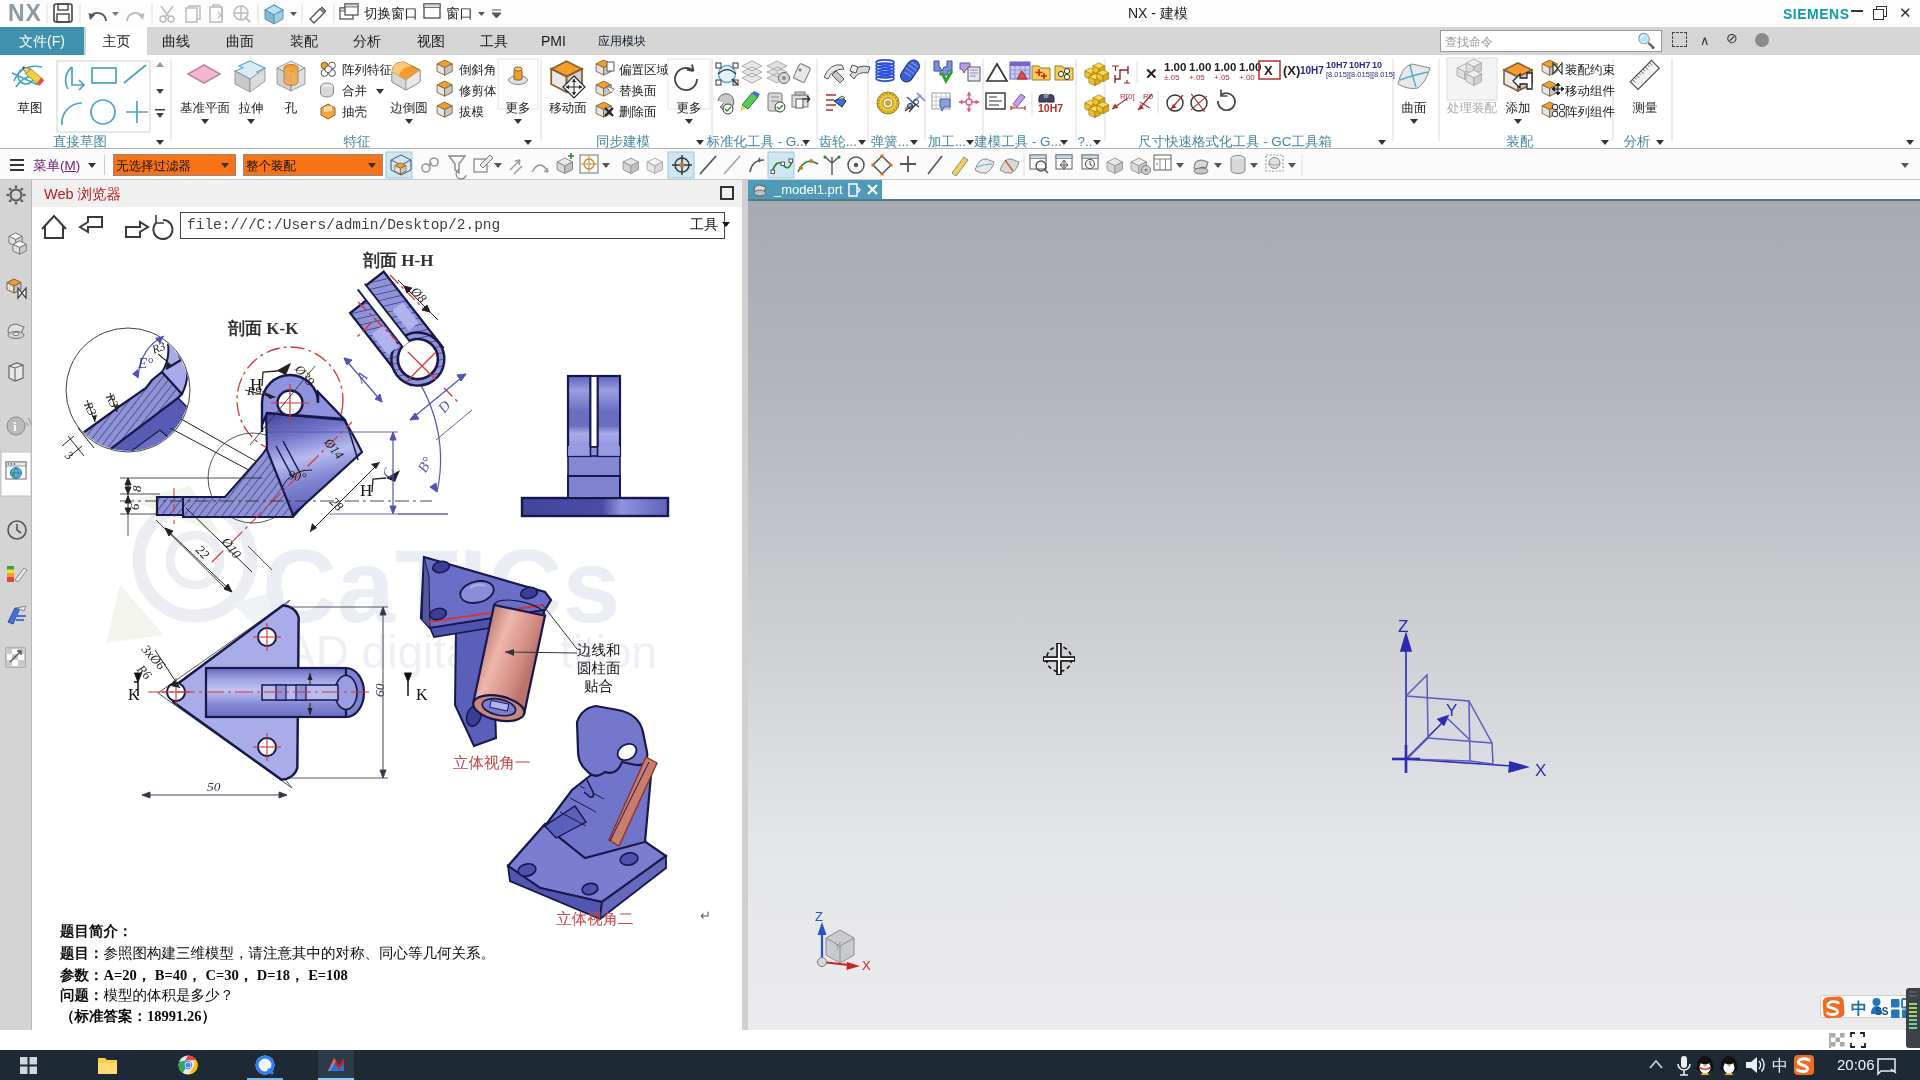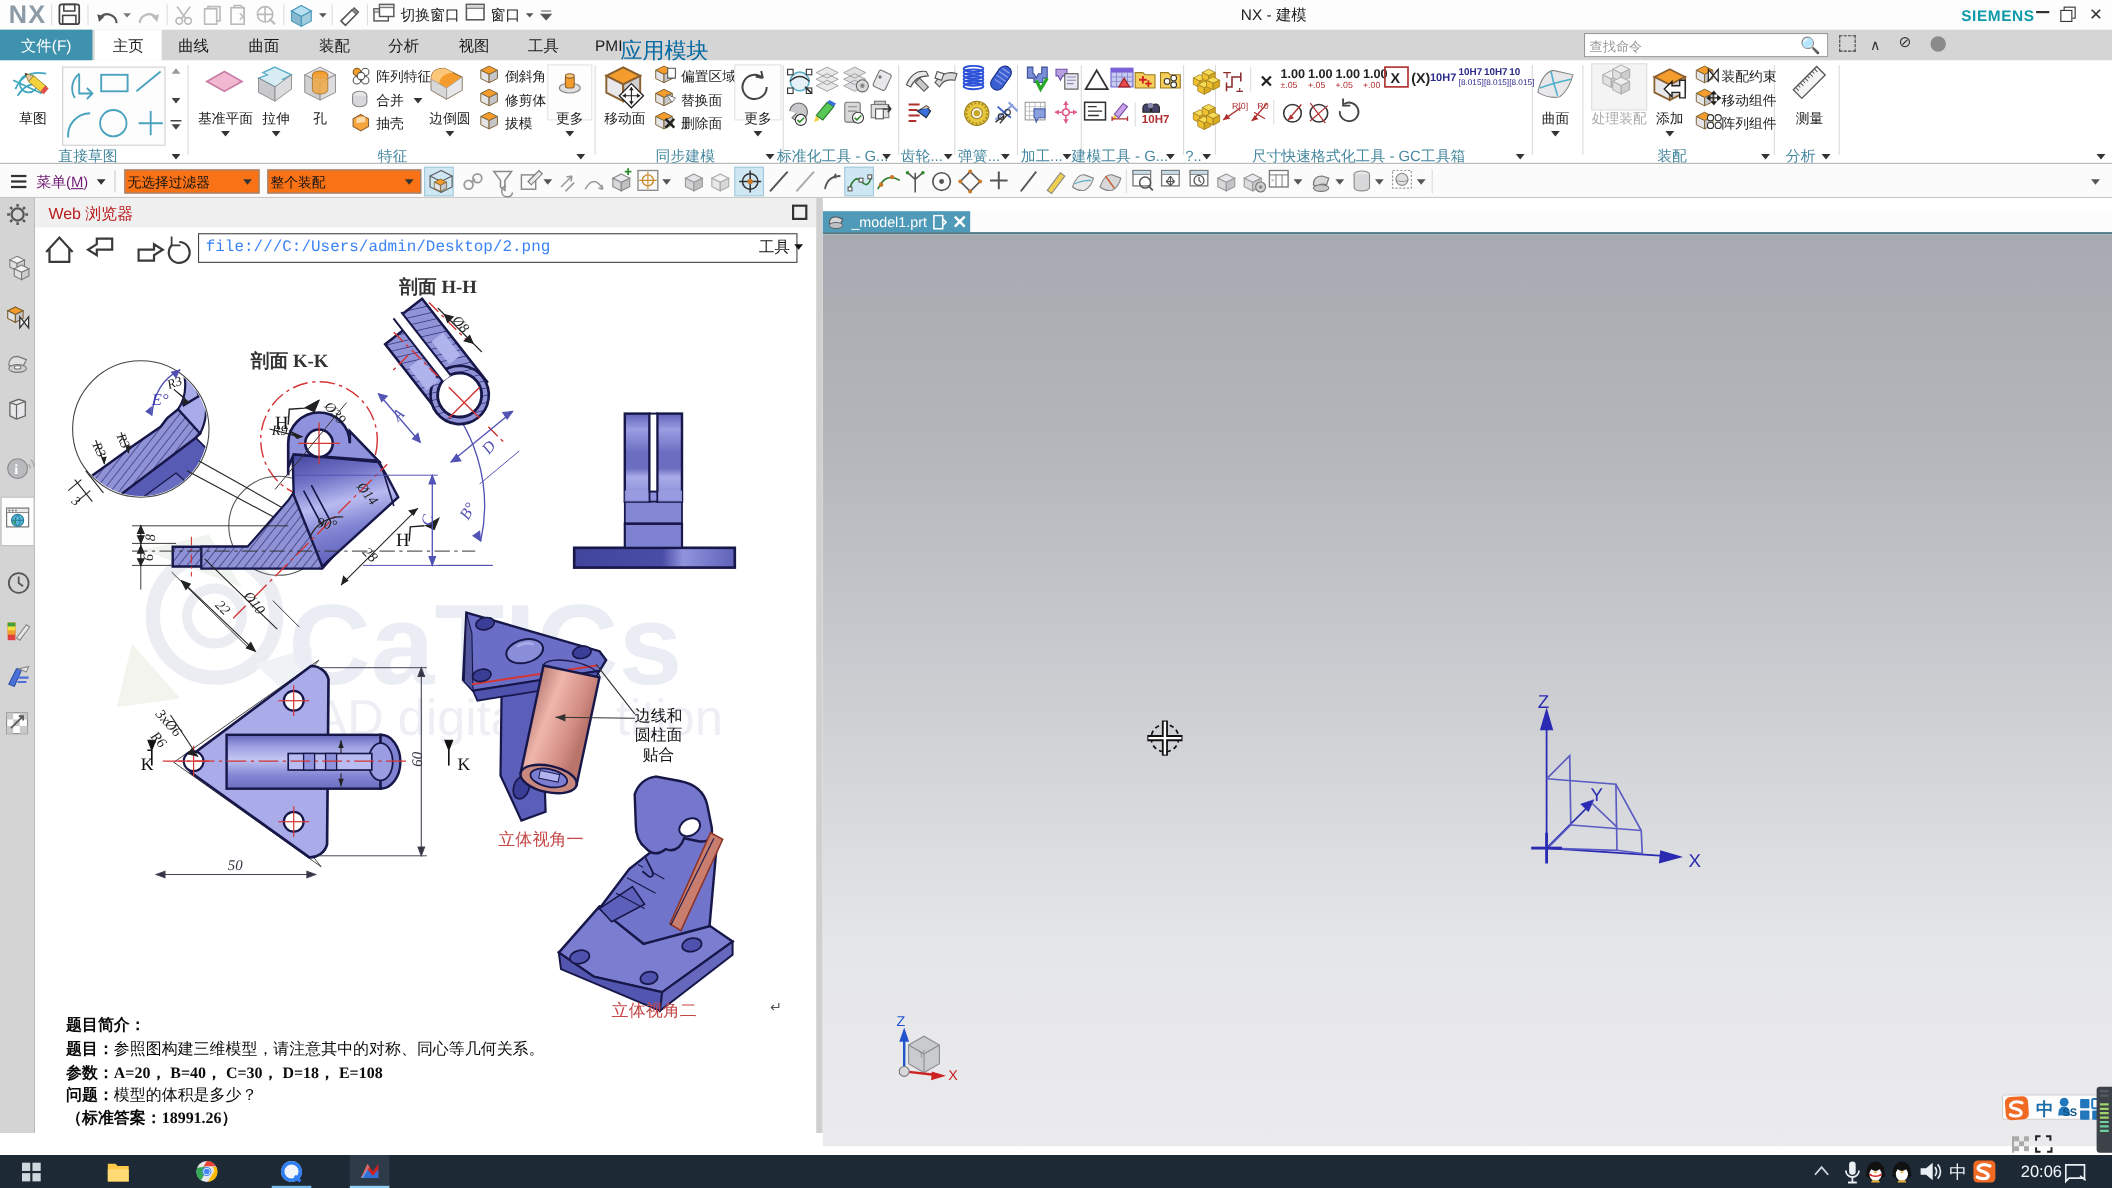--- a/index.html
+++ b/index.html
@@ -91,21 +91,21 @@
 <div class="abs" style="left:0;top:27px;width:1920px;height:28px;background:#d5d5d6;">
   <div class="abs" style="left:0;top:0;width:84px;height:28px;background:#3e92ae;color:#fff;font-size:14px;text-align:center;line-height:28px;">文件(F)</div>
   <div class="abs" style="left:86px;top:0;width:61px;height:28px;background:#ffffff;color:#1a1a1a;font-size:14px;text-align:center;line-height:28px;">主页</div>
   <div class="abs" style="left:162px;top:6px;font-size:14px;color:#1a1a1a;">曲线</div>
   <div class="abs" style="left:226px;top:6px;font-size:14px;color:#1a1a1a;">曲面</div>
   <div class="abs" style="left:290px;top:6px;font-size:14px;color:#1a1a1a;">装配</div>
   <div class="abs" style="left:353px;top:6px;font-size:14px;color:#1a1a1a;">分析</div>
   <div class="abs" style="left:417px;top:6px;font-size:14px;color:#1a1a1a;">视图</div>
   <div class="abs" style="left:480px;top:6px;font-size:14px;color:#1a1a1a;">工具</div>
   <div class="abs" style="left:541px;top:6px;font-size:14px;color:#1a1a1a;">PMI</div>
-  <div class="abs" style="left:564px;top:6px;font-size:20px;color:#0369a1;">应用模块</div>
+  <div class="abs" style="left:598px;top:6px;font-size:12px;color:#0f172a;">应用模块</div>
   <div class="abs" style="left:1440px;top:3px;width:222px;height:22px;background:#fff;border:1px solid #999;font-size:12px;color:#999;padding:3px 4px;">查找命令</div>
   <div class="abs" style="left:1637px;top:5px;font-size:15px;color:#555;">🔍</div>
   <div class="abs" style="left:1672px;top:5px;width:15px;height:15px;border:1.5px solid #444;border-style:dashed;"></div>
   <div class="abs" style="left:1700px;top:6px;font-size:13px;color:#333;">∧</div>
   <div class="abs" style="left:1726px;top:3px;font-size:14px;color:#333;">⊘</div>
   <div class="abs" style="left:1755px;top:6px;width:14px;height:14px;border-radius:50%;background:#8a8a8a;"></div>
 </div>
 
 <div id="ribbon" class="abs" style="left:0;top:55px;width:1920px;height:94px;background:#ffffff;border-bottom:1px solid #b4b4b4;">
   <svg class="abs" style="left:0;top:0;" width="1920" height="93" viewBox="0 0 1920 93">
@@ -848,21 +848,21 @@
   <div id="pnav" class="abs" style="left:0;top:27px;width:710px;height:39px;background:#fff;">
     <svg class="abs" style="left:0;top:0;" width="710" height="39" viewBox="0 0 710 39">
       <g fill="none" stroke="#3a3a3a" stroke-width="2">
         <path d="M10 22 L22 9 L34 22 M13 19 L13 31 L31 31 L31 19"></path>
         <path d="M60 20 h14 v-5 l8 5 -8 5 v5 h-14 z" transform="rotate(180 65 20)"></path>
         <path d="M88 15 h14 v-5 l8 5 -8 5 v5 h-14 z" transform="translate(6 5)"></path>
         <path d="M131 13 a 9.5 9.5 0 1 1 -7 3"></path>
         <path d="M124 8 v8 h8" stroke-width="1.6" fill="none"></path>
       </g>
     </svg>
-    <div class="abs" style="left:148px;top:5px;width:545px;height:27px;border:1px solid #444;font-family:'Liberation Mono',monospace;font-size:14.5px;color:#3b82f6;padding:4px 6px;">file:///C:/Users/admin/Desktop/2.png</div>
+    <div class="abs" style="left:148px;top:5px;width:545px;height:27px;border:1px solid #444;font-family:'Liberation Mono',monospace;font-size:14.5px;color:#404040;padding:4px 6px;">file:///C:/Users/admin/Desktop/2.png</div>
     <div class="abs" style="left:658px;top:9px;font-size:14px;color:#111;">工具</div>
     <div class="abs dn" style="left:690px;top:15px;border-top-color:#111;"></div>
   </div>
   <div id="pcontent" class="abs" style="left:0;top:66px;width:710px;height:784px;background:#fff;">
     <svg class="abs" style="left:0;top:0;" width="710" height="784" viewBox="32 246 710 784">
       <defs>
         <pattern id="hat" width="6.5" height="6.5" patternTransform="rotate(130)" patternUnits="userSpaceOnUse">
           <rect width="6.5" height="6.5" fill="#9093d6"></rect>
           <line x1="0" y1="0" x2="0" y2="6.5" stroke="#2c2c74" stroke-width="1.3"></line>
         </pattern>
@@ -1235,21 +1235,21 @@
         <text x="60" y="1000" font-weight="normal"><tspan font-weight="bold">问题：</tspan>模型的体积是多少？</text>
         <text x="60" y="1021">（标准答案：18991.26）</text>
       </g>
       </g>
     </svg>
   </div>
 </div>
 
 <div class="abs" style="left:742px;top:180px;width:6px;height:850px;background:#d0d0d0;"></div>
 
-<div class="abs" style="left:748px;top:180px;width:1172px;height:850px;background:#fcfcfc;margin-top:12px;">
+<div class="abs" style="left:748px;top:180px;width:1172px;height:850px;background:#fcfcfc;">
   <div class="abs" style="left:0;top:0;width:1172px;height:19px;background:#fcfcfc;"></div>
   <div class="abs" style="left:0;top:0;width:134px;height:19px;background:#4e9ab8;">
     <svg class="abs" style="left:4px;top:1px;" width="18" height="17" viewBox="0 0 18 17">
       <path d="M2 10 Q2 4 8 4 L14 6 12 11 Q7 9 6 12 Z" fill="#d8d8da" stroke="#55565a" stroke-width="1"></path>
       <ellipse cx="8" cy="12" rx="6" ry="2.8" fill="#c0c0c4" stroke="#55565a" stroke-width="0.8"></ellipse>
     </svg>
     <span class="abs" style="left:26px;top:2px;font-size:13px;color:#fff;">_model1.prt</span>
     <svg class="abs" style="left:100px;top:3px;" width="32" height="14" viewBox="0 0 32 14">
       <path d="M1 1 h8 v12 h-8 z M9 4 l3 3 -3 3" fill="none" stroke="#fff" stroke-width="1.4"></path>
       <path d="M20 2 l9 9 m0 -9 l-9 9" stroke="#fff" stroke-width="2.2"></path>

